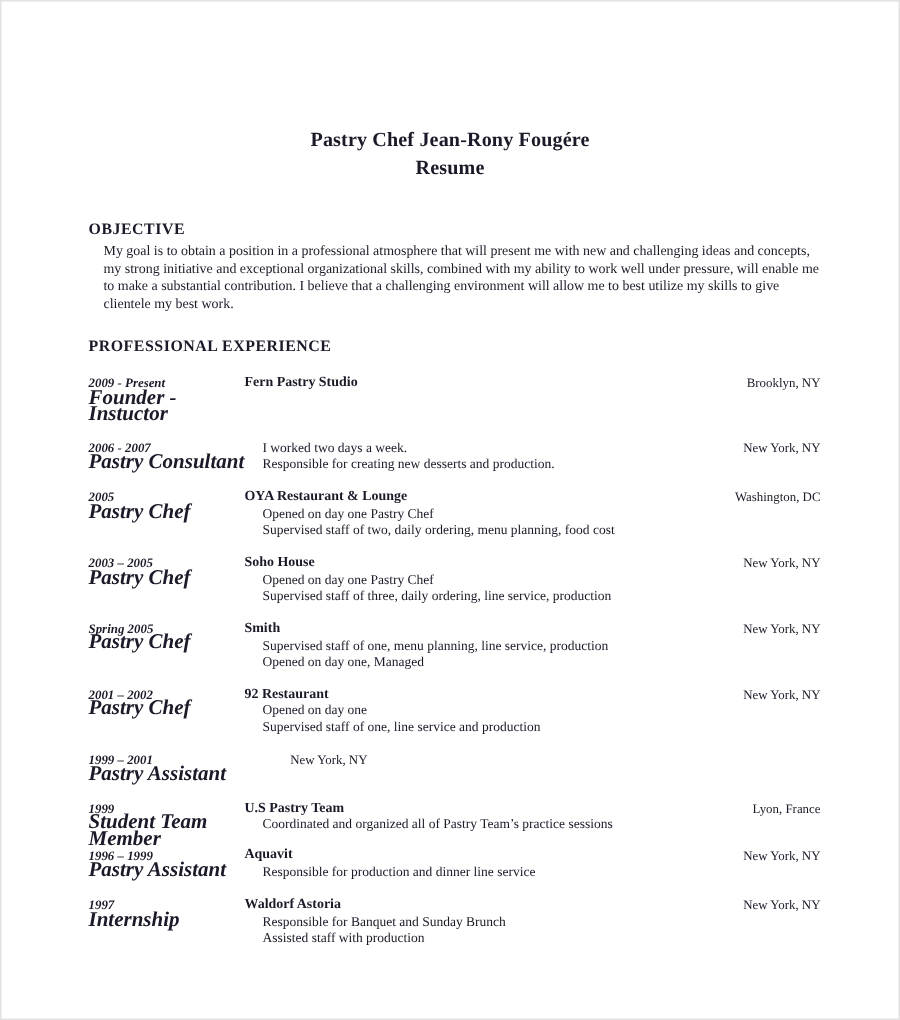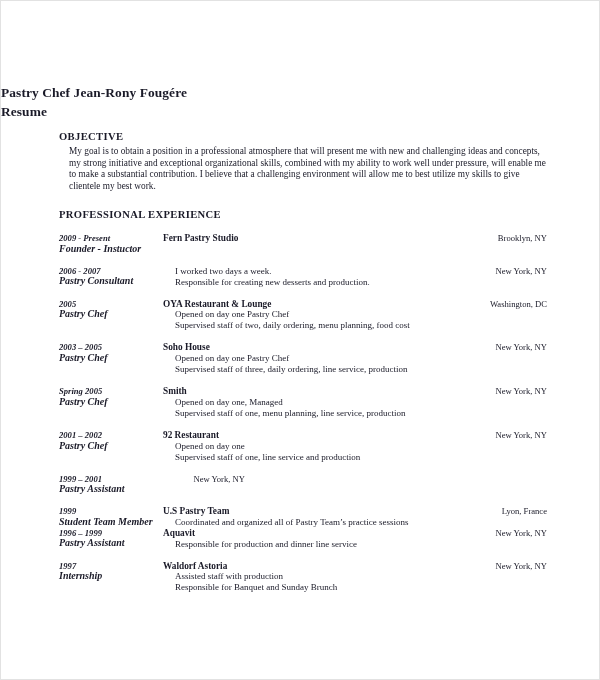--- a/index.html
+++ b/index.html
@@ -17,39 +17,40 @@
   .page {
     position: relative;
     box-sizing: border-box;
     width: 600px;
     height: 680px;
     background: #ffffff;
     border: 1px solid #e2e2e2;
     padding: 0;
   }
   .doc-header {
+    text-align: center;
     padding-top: 82px;
   }
   .doc-title-line {
     font-weight: bold;
     font-size: 13.4px;
     letter-spacing: 0.1px;
     line-height: 19px;
   }
   .section {
     padding-left: 58px;
     padding-right: 52px;
   }
   .section-heading {
     font-weight: bold;
     font-size: 10.6px;
     letter-spacing: 0.35px;
     margin: 0;
   }
-  #objective-section { margin-top: 10px; }
+  #objective-section { margin-top: 27px; }
   .objective-body {
     margin-top: 4px;
     padding-left: 10px;
     font-size: 9.3px;
     line-height: 11.6px;
     text-align: left;
   }
   #experience-section { margin-top: 17px; }
   .experience-list { margin-top: 13px; }
   .exp-entry {
@@ -82,21 +83,21 @@
     text-align: right;
     padding-left: 6px;
   }
   .org-name {
     font-weight: bold;
     font-size: 9.3px;
     line-height: 10.8px;
   }
   .role-title {
     font-style: italic;
-    font-size: 10px;
+    font-size: 14px;
     line-height: 10.6px;
     font-weight: bold;
   }
   .duty-list {
     margin: 0;
     padding: 0;
     list-style: none;
     padding-left: 12px;
   }
   .duty-item {
@@ -183,22 +184,22 @@
         </div>
         <div class="exp-entry">
           <div class="exp-row">
             <div class="col-date">
               <div>Spring 2005</div>
               <div class="role-title">Pastry Chef</div>
             </div>
             <div class="col-main">
               <div class="org-name">Smith</div>
               <ul class="duty-list">
+                <li class="duty-item">Supervised staff of one, menu planning, line service, production</li>
                 <li class="duty-item">Opened on day one, Managed</li>
-                <li class="duty-item">Supervised staff of one, menu planning, line service, production</li>
               </ul>
             </div>
             <div class="col-loc">New York, NY</div>
           </div>
         </div>
         <div class="exp-entry">
           <div class="exp-row">
             <div class="col-date">
               <div>2001 – 2002</div>
               <div class="role-title">Pastry Chef</div>
@@ -254,22 +255,22 @@
         </div>
         <div class="exp-entry">
           <div class="exp-row">
             <div class="col-date">
               <div>1997</div>
               <div class="role-title">Internship</div>
             </div>
             <div class="col-main">
               <div class="org-name">Waldorf Astoria</div>
               <ul class="duty-list">
+                <li class="duty-item">Responsible for Banquet and Sunday Brunch</li>
                 <li class="duty-item">Assisted staff with production</li>
-                <li class="duty-item">Responsible for Banquet and Sunday Brunch</li>
               </ul>
             </div>
             <div class="col-loc">New York, NY</div>
           </div>
         </div>
       </div>
   </section>
 
 </div>
 

